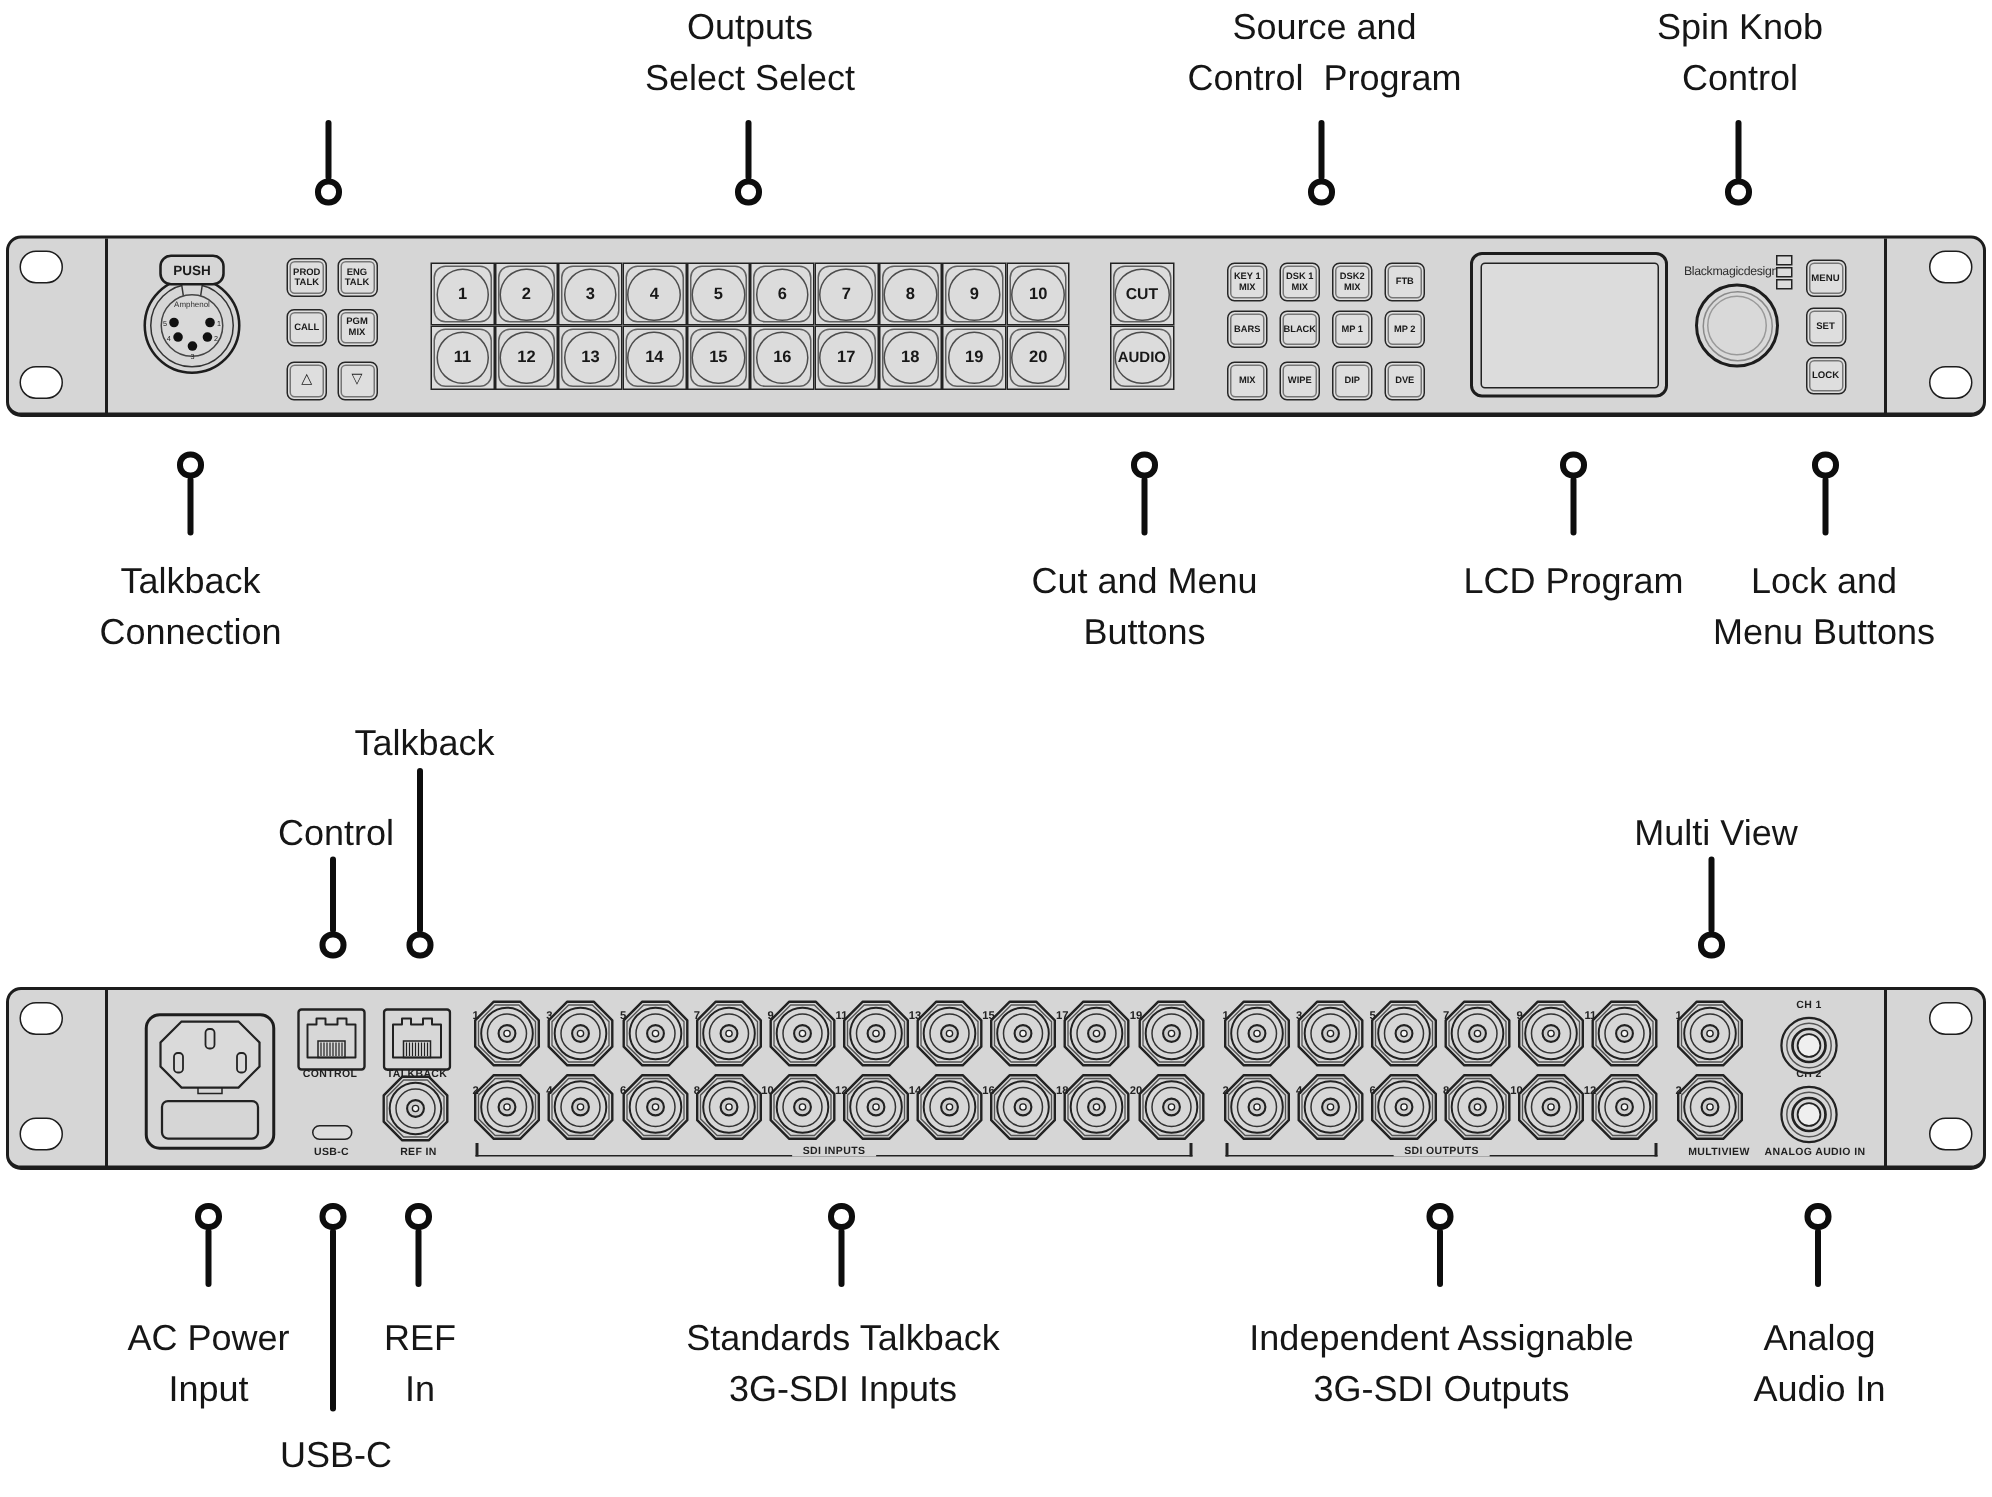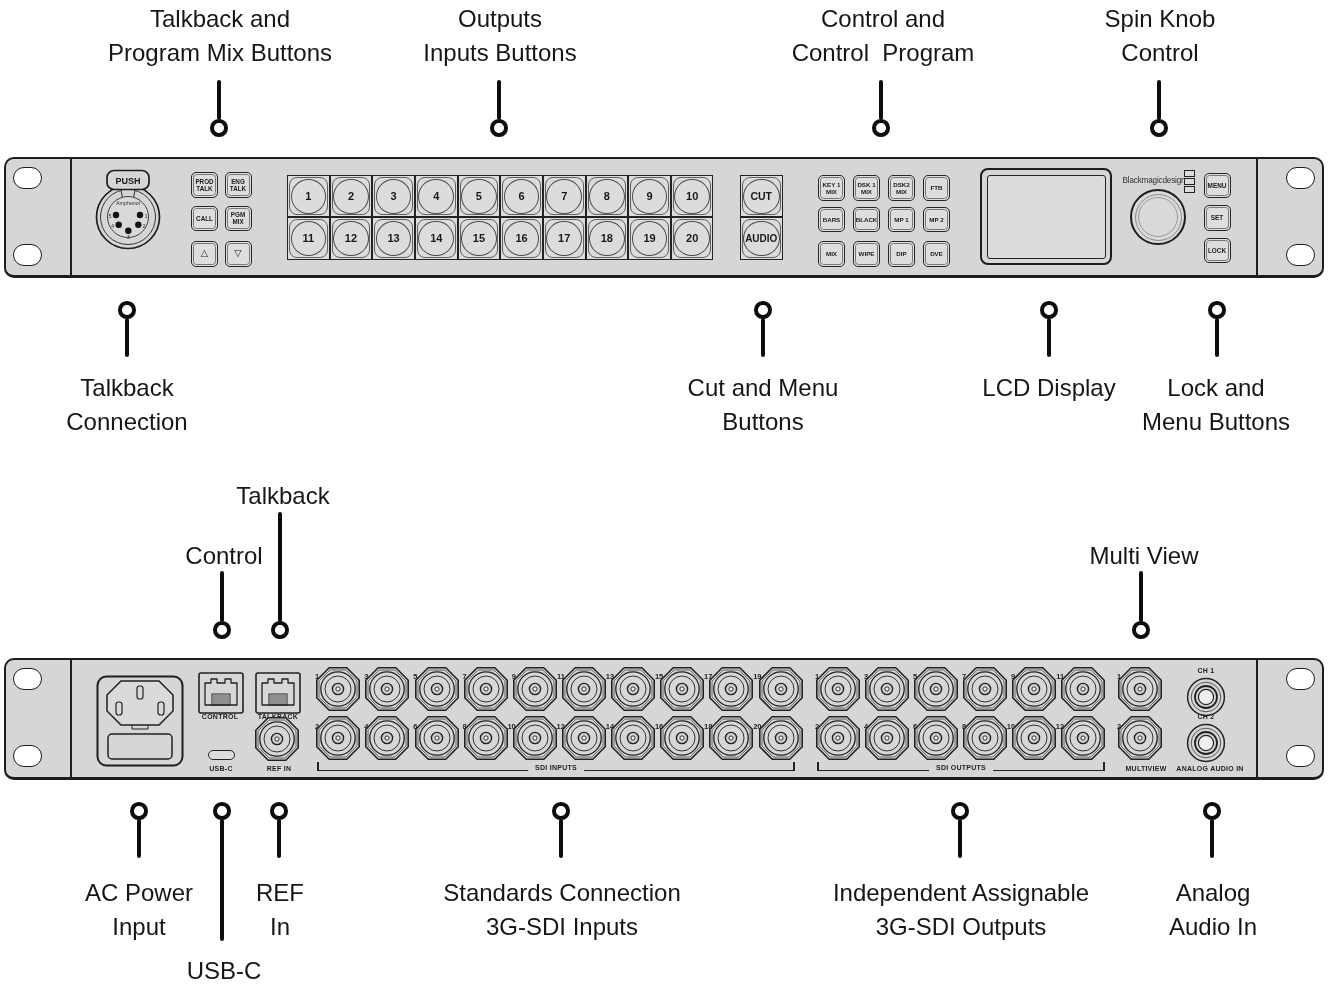--- a/index.html
+++ b/index.html
@@ -135,34 +135,30 @@
     <circle cx="20" cy="20" r="11" fill="none" stroke="#222" stroke-width="1.8"></circle>
     <circle cx="20" cy="20" r="7.6" fill="#efefef" stroke="#222" stroke-width="1.2"></circle>
   </svg>
   <svg class="abs" style="left:1186px;top:723px" width="40" height="40" viewBox="0 0 40 40">
     <circle cx="20" cy="20" r="18.4" fill="#d7d7d7" stroke="#222" stroke-width="1.5"></circle>
     <circle cx="20" cy="20" r="14.8" fill="none" stroke="#555" stroke-width="1"></circle>
     <circle cx="20" cy="20" r="11" fill="none" stroke="#222" stroke-width="1.8"></circle>
     <circle cx="20" cy="20" r="7.6" fill="#efefef" stroke="#222" stroke-width="1.2"></circle>
   </svg>
 
-<div class="co-text" style="left:0px;top:2px">
-      <div>Talkback and</div>
-      <div>Program Mix Buttons</div>
-    </div>
     <div class="pin-line" style="left:216.8px;top:80px;height:40px"></div>
     <div class="pin-circle" style="left:210.3px;top:119.3px"></div>
     <div class="co-text" style="left:280px;top:2px">
       <div>Outputs</div>
-      <div>Inputs Buttons</div>
+      <div>Select Select</div>
     </div>
     <div class="pin-line" style="left:496.8px;top:80px;height:40px"></div>
     <div class="pin-circle" style="left:490.3px;top:119.3px"></div>
     <div class="co-text" style="left:663px;top:2px">
-      <div>Control and</div>
+      <div>Source and</div>
       <div>Control  Program</div>
     </div>
     <div class="pin-line" style="left:878.8px;top:80px;height:40px"></div>
     <div class="pin-circle" style="left:872.3px;top:119.3px"></div>
     <div class="co-text" style="left:940px;top:2px">
       <div>Spin Knob</div>
       <div>Control</div>
     </div>
     <div class="pin-line" style="left:1156.8px;top:80px;height:40px"></div>
     <div class="pin-circle" style="left:1150.3px;top:119.3px"></div>
@@ -172,21 +168,21 @@
     </div>
     <div class="pin-line" style="left:124.8px;top:318px;height:39px"></div>
     <div class="pin-circle" style="left:118.3px;top:301.3px"></div>
     <div class="co-text" style="left:543px;top:371px">
       <div>Cut and Menu</div>
       <div>Buttons</div>
     </div>
     <div class="pin-line" style="left:760.8px;top:318px;height:39px"></div>
     <div class="pin-circle" style="left:754.3px;top:301.3px"></div>
     <div class="co-text" style="left:829px;top:371px">
-      <div>LCD Display</div>
+      <div>LCD Program</div>
     </div>
     <div class="pin-line" style="left:1046.8px;top:318px;height:39px"></div>
     <div class="pin-circle" style="left:1040.3px;top:301.3px"></div>
     <div class="co-text" style="left:996px;top:371px">
       <div>Lock and</div>
       <div>Menu Buttons</div>
     </div>
     <div class="pin-line" style="left:1214.8px;top:318px;height:39px"></div>
     <div class="pin-circle" style="left:1208.3px;top:301.3px"></div>
     <div class="co-text" style="left:63px;top:479px">
@@ -215,21 +211,21 @@
     </div>
     <div class="pin-line" style="left:219.8px;top:819px;height:122px"></div>
     <div class="pin-circle" style="left:213.3px;top:802.3px"></div>
     <div class="co-text" style="left:60px;top:876px">
       <div>REF</div>
       <div>In</div>
     </div>
     <div class="pin-line" style="left:276.8px;top:819px;height:39px"></div>
     <div class="pin-circle" style="left:270.3px;top:802.3px"></div>
     <div class="co-text" style="left:342px;top:876px">
-      <div>Standards Connection</div>
+      <div>Standards Talkback</div>
       <div>3G-SDI Inputs</div>
     </div>
     <div class="pin-line" style="left:558.8px;top:819px;height:39px"></div>
     <div class="pin-circle" style="left:552.3px;top:802.3px"></div>
     <div class="co-text" style="left:741px;top:876px">
       <div>Independent Assignable</div>
       <div>3G-SDI Outputs</div>
     </div>
     <div class="pin-line" style="left:957.8px;top:819px;height:39px"></div>
     <div class="pin-circle" style="left:951.3px;top:802.3px"></div>

